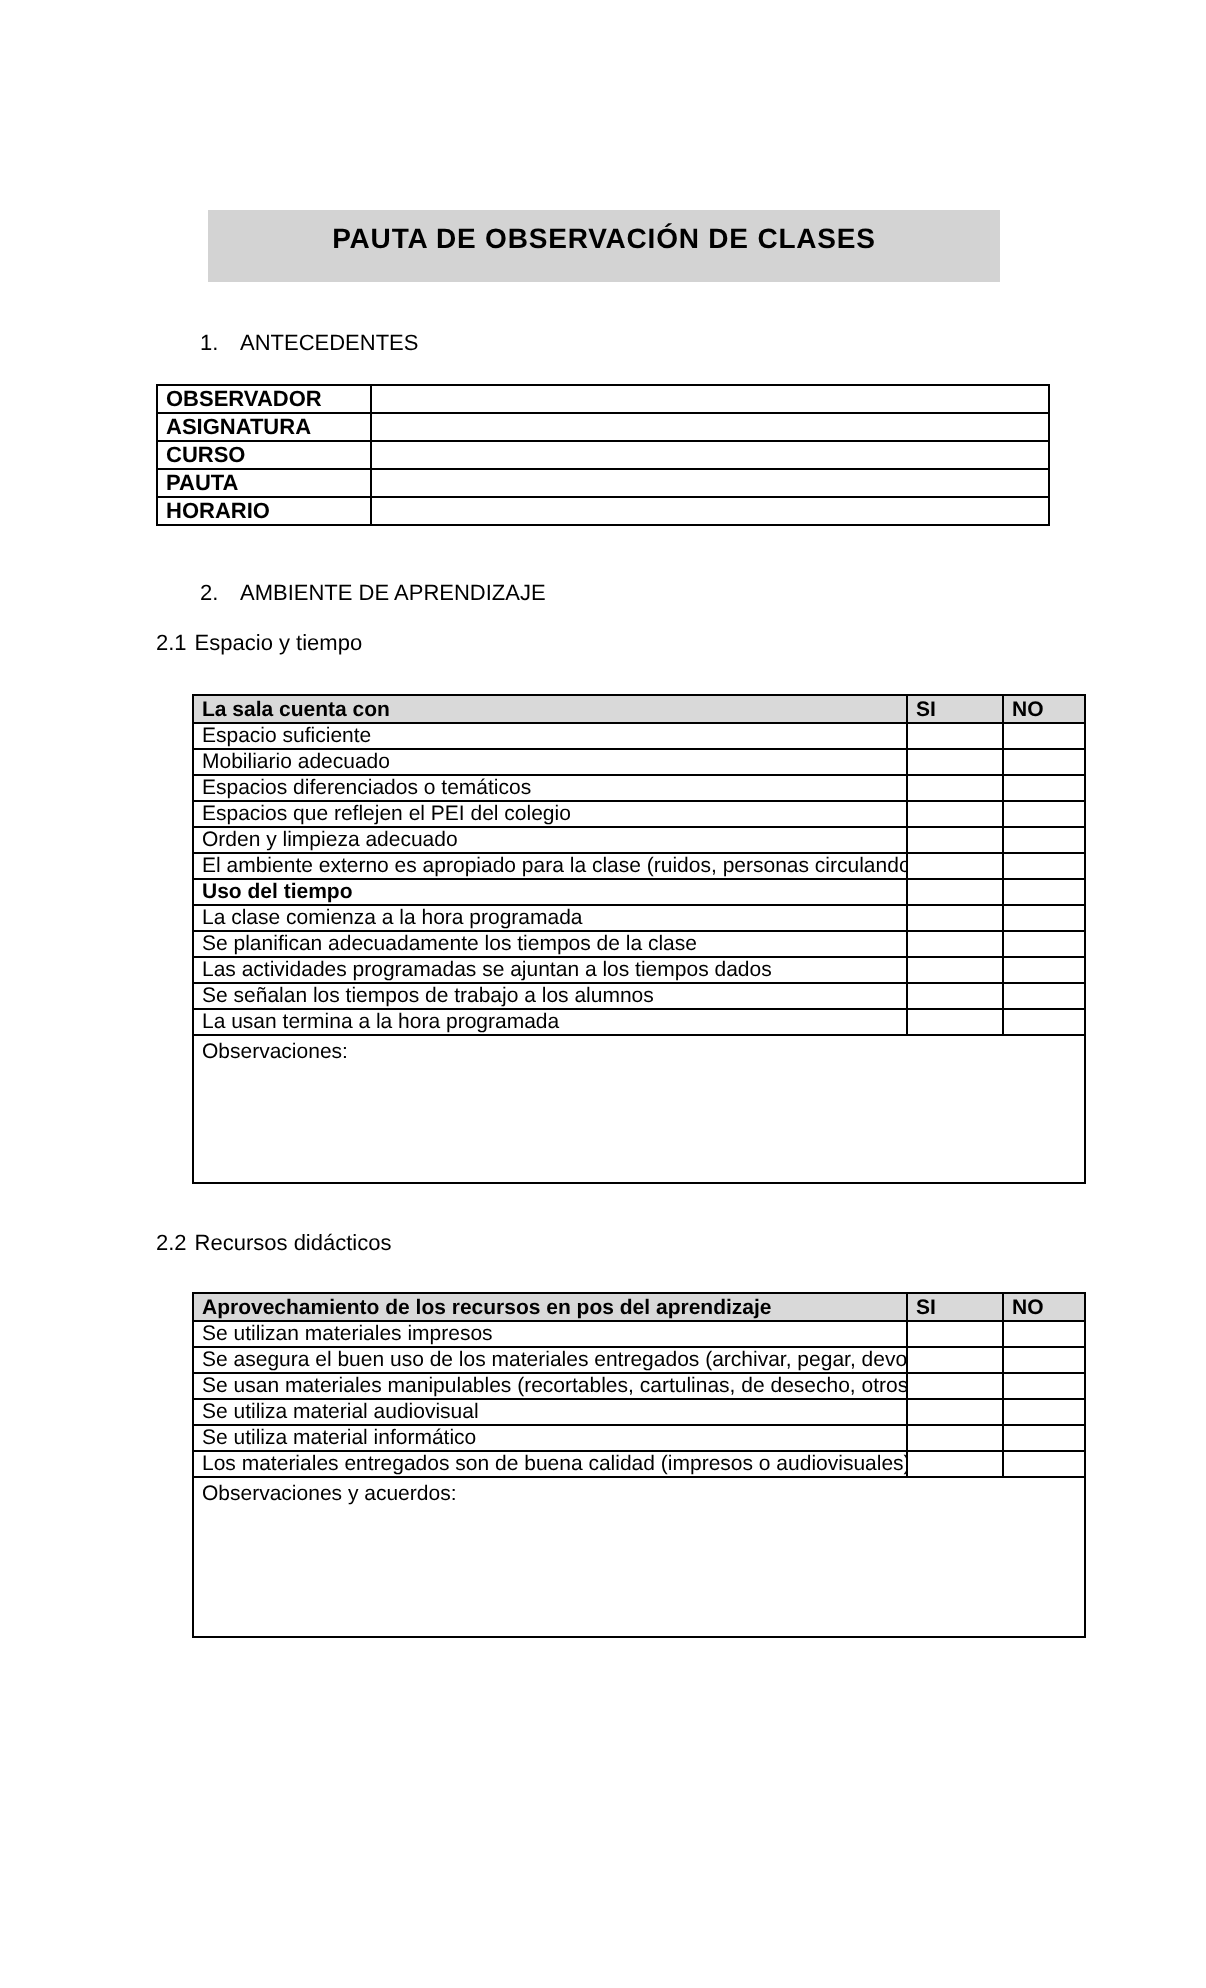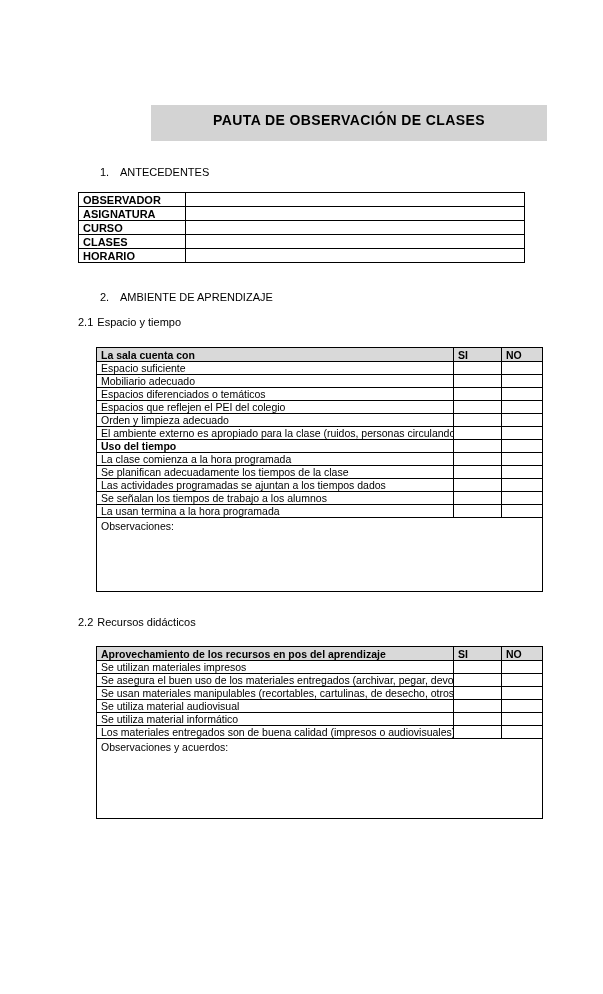--- a/index.html
+++ b/index.html
@@ -21,21 +21,20 @@
   }
 
   
   .title-banner {
     position: absolute;
     left: 104px; top: 105px;
     width: 396px; height: 36px;
     background: var(--banner-bg);
     text-align: center;
     padding-top: 6px;
-    margin-left: 47px;
   }
   .title-banner span {
     font-weight: 700;
     font-size: 14px;
     letter-spacing: 0.4px;
   }
 
   
   .heading {
     position: absolute;
@@ -123,21 +122,21 @@
           <td class="a-label">ASIGNATURA</td>
           <td class="a-value"></td>
         </tr>
 
         <tr>
           <td class="a-label">CURSO</td>
           <td class="a-value"></td>
         </tr>
 
         <tr>
-          <td class="a-label">CLASES</td>
+          <td class="a-label">PAUTA</td>
           <td class="a-value"></td>
         </tr>
 
         <tr>
           <td class="a-label">HORARIO</td>
           <td class="a-value"></td>
         </tr>
       </tbody>
   </table>
 

